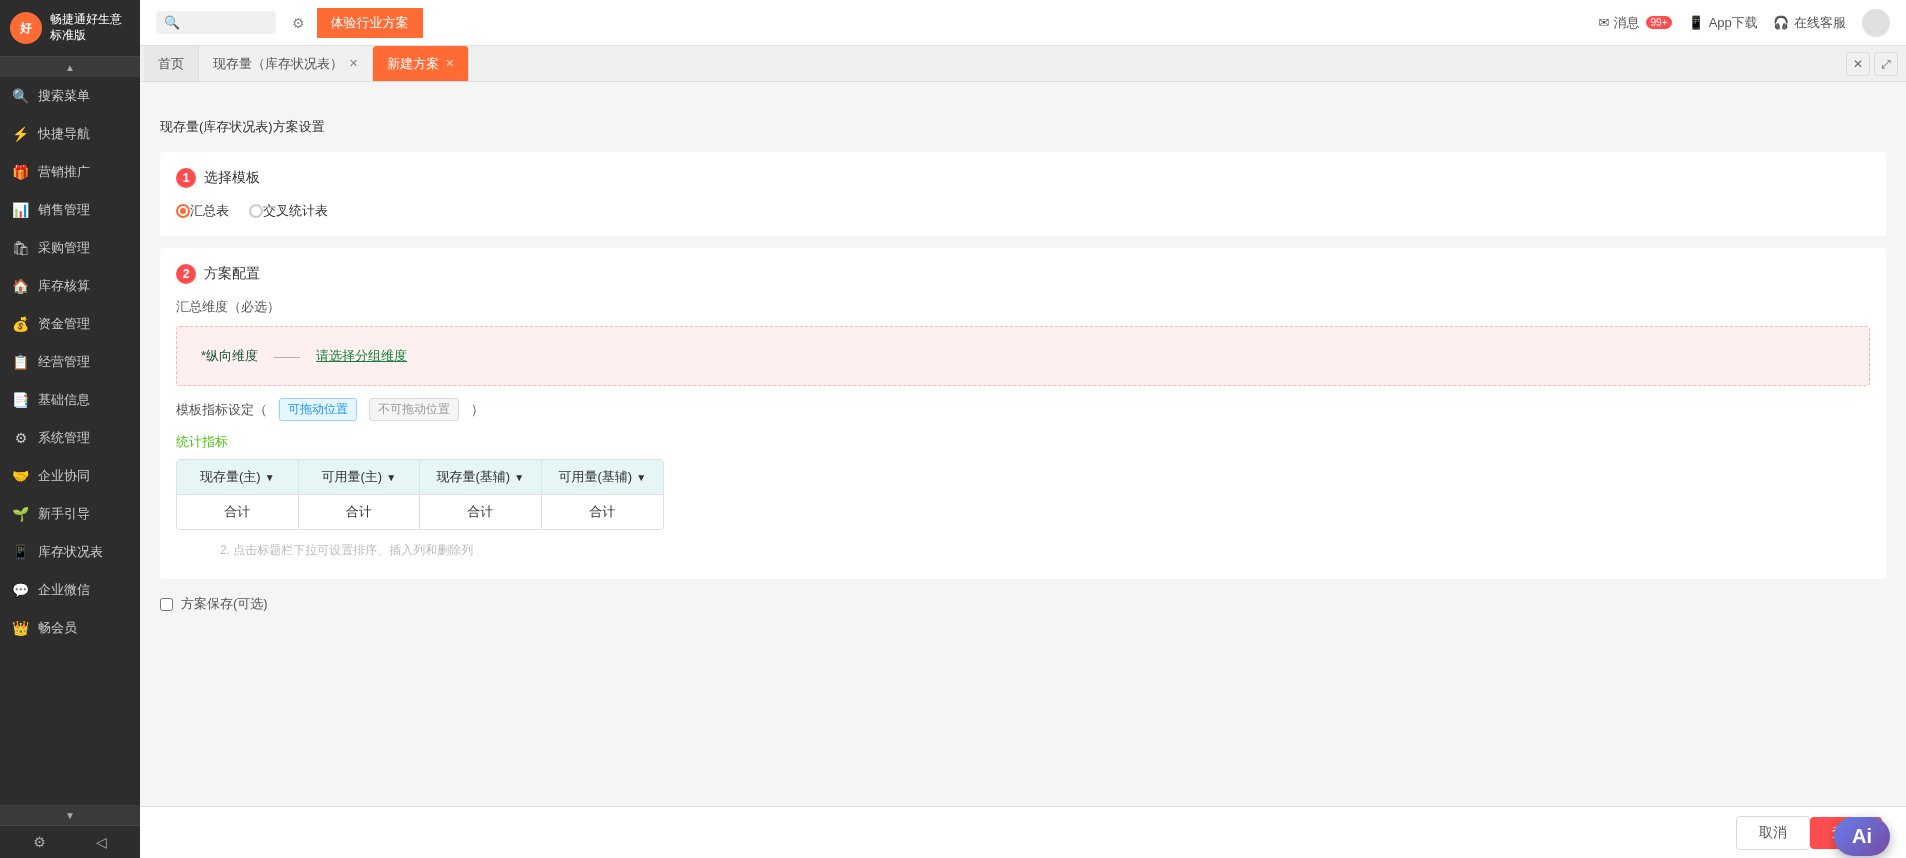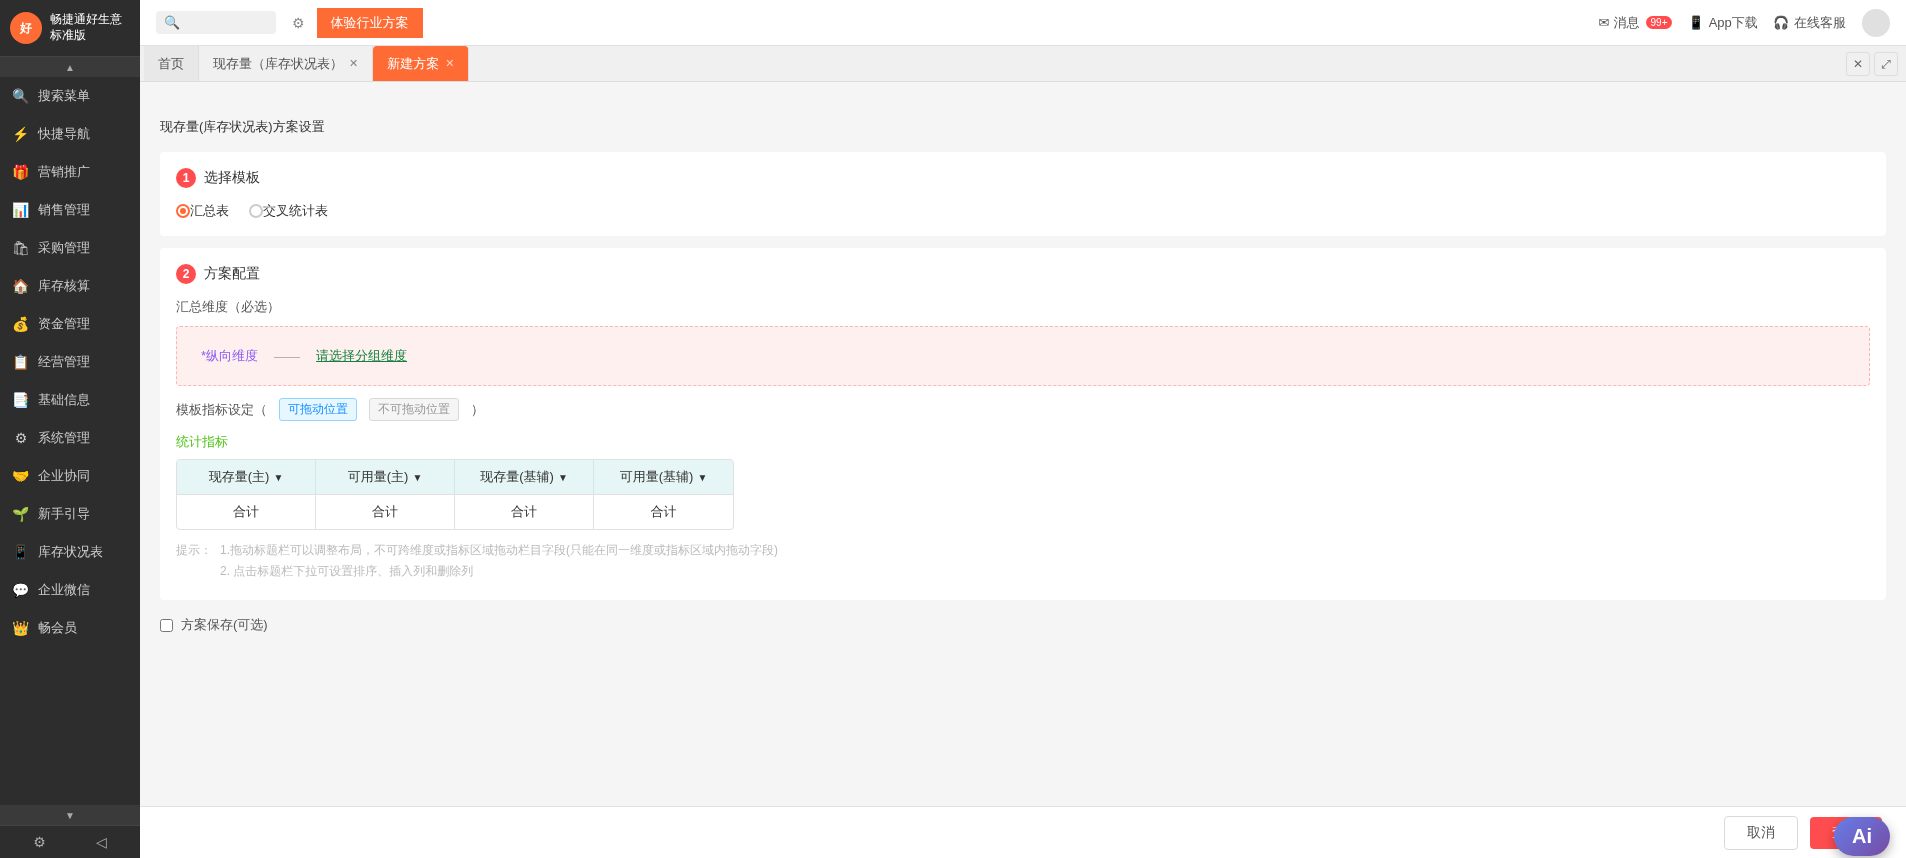--- a/index.html
+++ b/index.html
@@ -202,21 +202,21 @@
       background: #fff0f0;
       border: 1px dashed #ffb3b3;
       border-radius: 4px;
       padding: 20px 24px;
       display: flex;
       align-items: center;
       gap: 16px;
       color: #d4380d;
       font-size: 13px;
     }
-    .dim-required { color: #8b5cf6; }
+    .dim-required { color: #14532d; }
     .dim-arrow { color: #aaa; }
     .dim-placeholder { color: #15803d; text-decoration: underline; }
 
     .indicator-setting {
       display: flex;
       align-items: center;
       gap: 12px;
       font-size: 13px;
       color: #555;
       margin: 12px 0;
@@ -233,21 +233,21 @@
       background: #f5f5f5;
       border: 1px solid #d9d9d9;
       border-radius: 3px;
       padding: 2px 8px;
       font-size: 12px;
       color: #999;
     }
 
     .stat-section-label { color: #52c41a; font-size: 13px; font-weight: 500; margin-bottom: 8px; }
 
-    .stat-table { border: 1px solid #e0e0e0; border-radius: 4px; overflow: hidden; width: 558px; }
+    .stat-table { border: 1px solid #e0e0e0; border-radius: 4px; overflow: hidden; width: 488px; }
     .stat-table-header {
       display: grid;
       grid-template-columns: repeat(4, 1fr);
       background: #e6f5f5;
     }
     .stat-col-header {
       display: flex;
       align-items: center;
       justify-content: center;
       gap: 4px;
@@ -285,21 +285,20 @@
 
     
     .bottom-bar {
       background: white;
       border-top: 1px solid #e0e0e0;
       height: 52px;
       display: flex;
       align-items: center;
       justify-content: flex-end;
       padding: 0 24px;
-      gap: 12px;
       flex-shrink: 0;
     }
     .btn-cancel {
       padding: 7px 22px;
       border: 1px solid #d9d9d9;
       background: white;
       border-radius: 4px;
       font-size: 14px;
       color: #555;
       cursor: pointer;
@@ -533,24 +532,20 @@
         <div class="stat-table-row">
           <div class="stat-cell">合计</div>
           <div class="stat-cell">合计</div>
           <div class="stat-cell">合计</div>
           <div class="stat-cell">合计</div>
         </div>
       </div>
 
       <div class="hint-area">
         <div class="hint-item">
-          <span>提示：</span>
-          <span>1.拖动标题栏可以调整布局，不可跨维度或指标区域拖动栏目字段(只能在同一维度或指标区域内拖动字段)</span>
-        </div>
-        <div class="hint-item">
           <span style="opacity:0;">提示：</span>
           <span>2. 点击标题栏下拉可设置排序、插入列和删除列</span>
         </div>
       </div>
     </div>
 
     <div class="save-row">
       <input type="checkbox" style="">
       <span>方案保存(可选)</span>
     </div>

